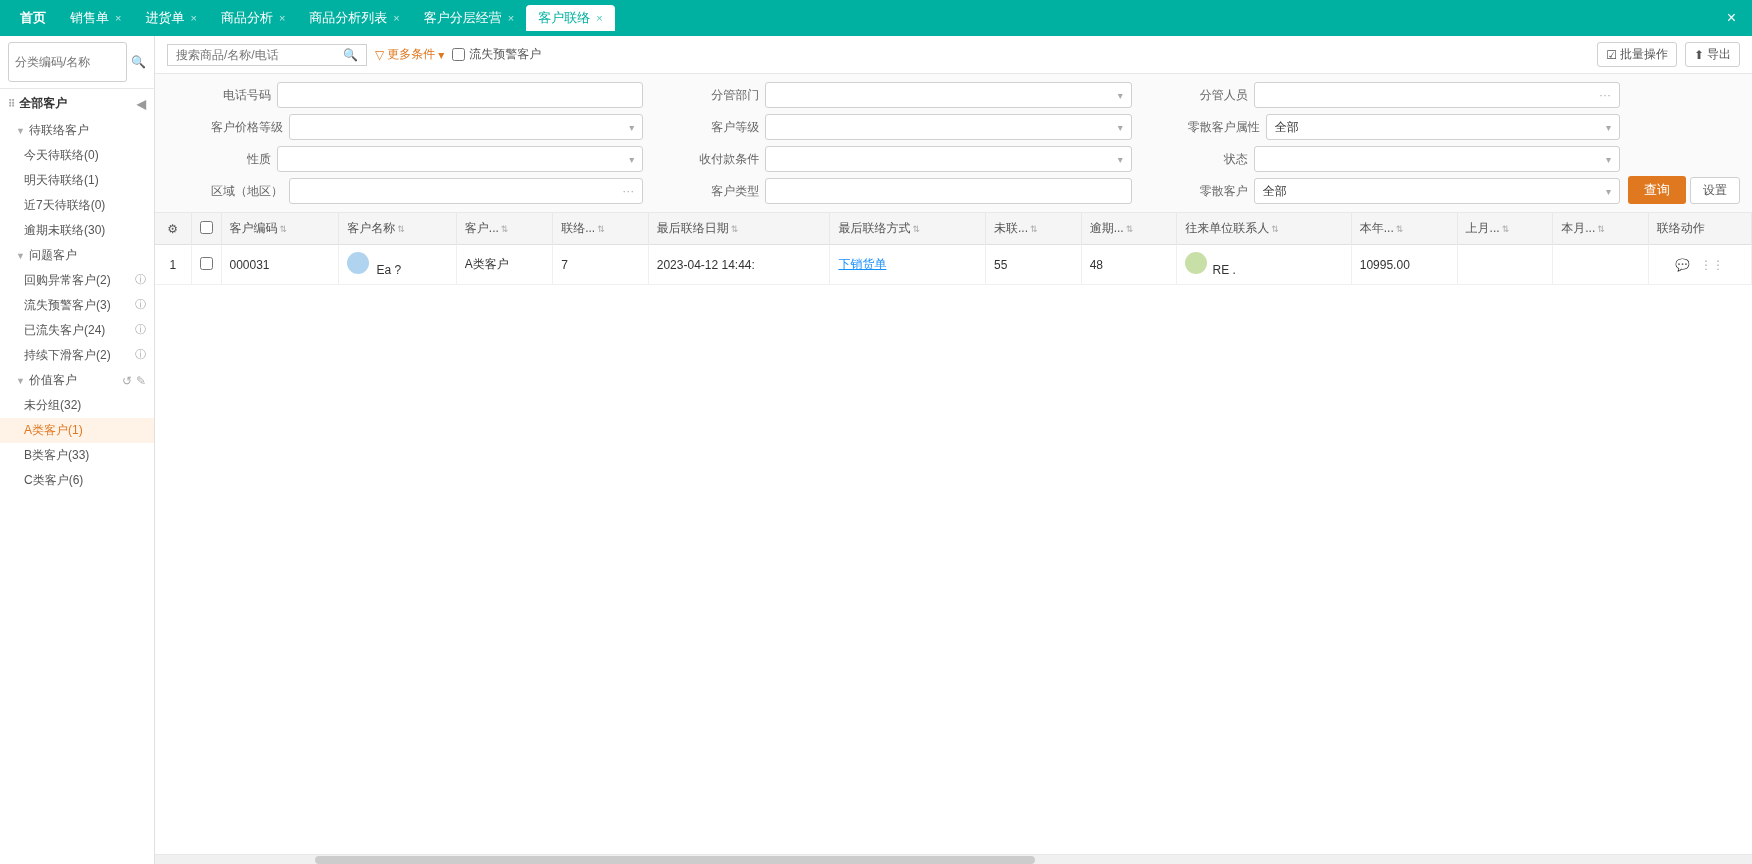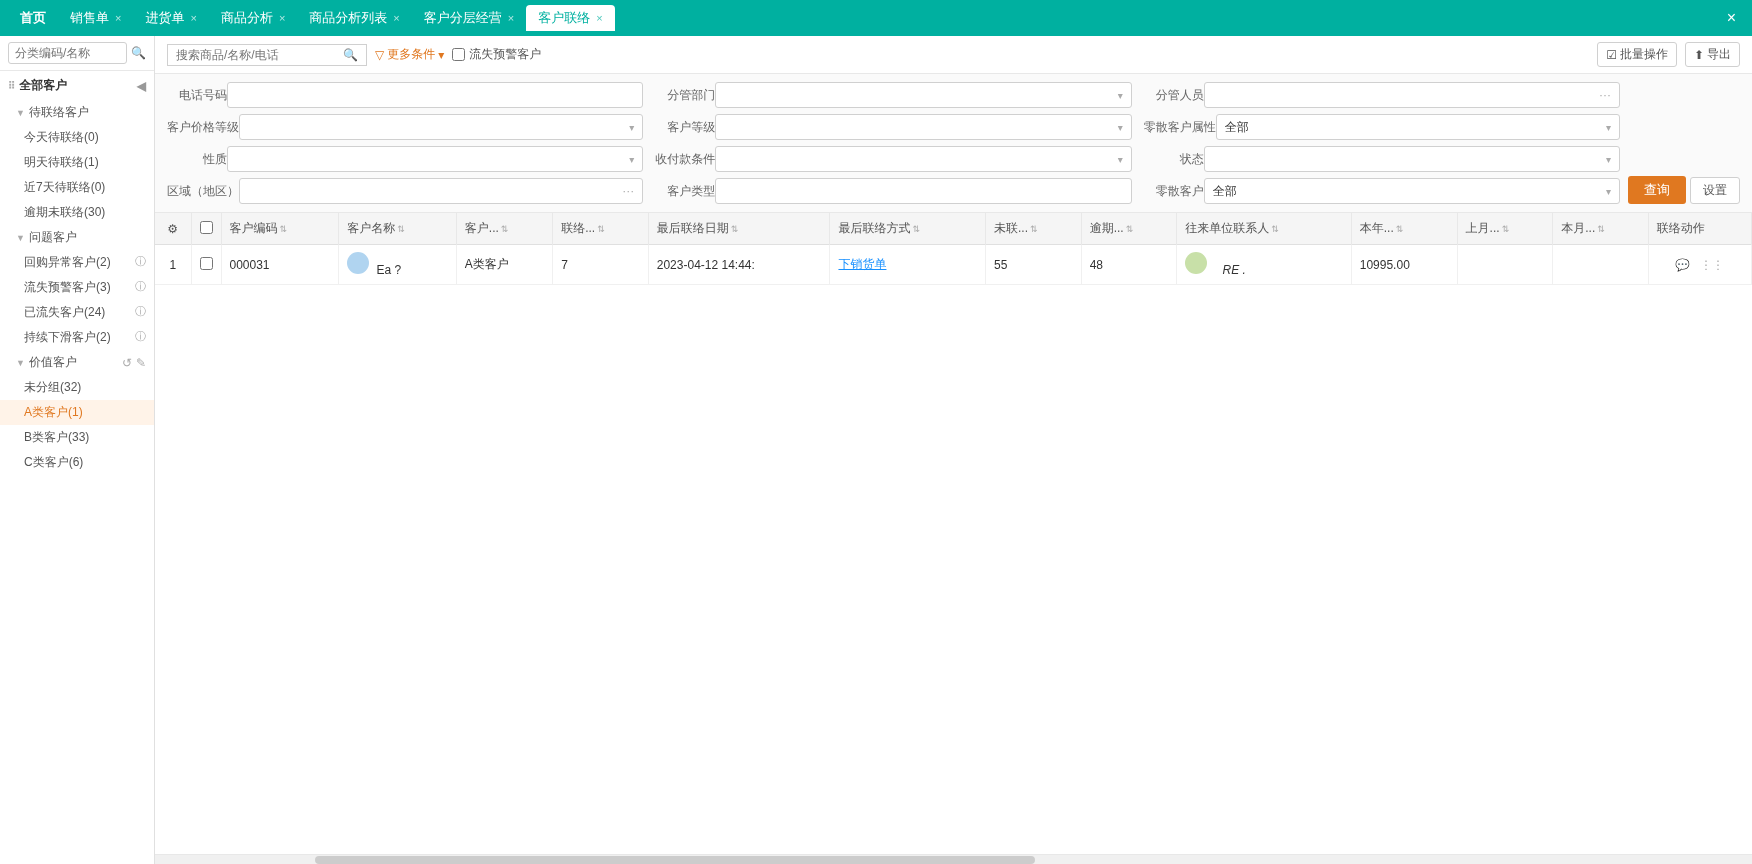--- a/index.html
+++ b/index.html
@@ -63,21 +63,21 @@
     }
     .sidebar-search {
       display: flex;
       align-items: center;
       padding: 6px 8px;
       border-bottom: 1px solid #e8e8e8;
     }
     .sidebar-search input {
       border: 1px solid #d0d0d0;
       border-radius: 3px;
-      padding: 3px 6px;
+      padding: 12px 6px;
       font-size: 12px;
       width: 100%;
       outline: none;
       color: #999;
     }
     .sidebar-search .search-icon {
       margin-left: 4px;
       color: #00b0a0;
       cursor: pointer;
     }
@@ -215,22 +215,23 @@
     .adv-filter-row {
       display: flex;
       gap: 12px;
       margin-bottom: 6px;
       align-items: center;
     }
     .adv-filter-row:last-child { margin-bottom: 0; }
     .adv-field {
       display: flex;
       align-items: center;
-      gap: 0;
+      gap: 6px;
       flex: 1;
+      margin-left: 44px;
     }
     .adv-field label {
       white-space: nowrap;
       color: #666;
       font-size: 12px;
       min-width: 60px;
       text-align: right;
     }
     .adv-field .field-input {
       flex: 1;
@@ -648,21 +649,21 @@
               <span>?</span>
             </td>
             <td>A类客户</td>
             <td>7</td>
             <td>2023-04-12 14:44:</td>
             <td><span class="td-link">下销货单</span></td>
             <td>55</td>
             <td>48</td>
             <td>
               <span class="avatar-placeholder" style="background:#c8e0a8;"></span>
-              <span style="margin-left:12px;font-style:italic;">RE .</span>
+              <span style="margin-left:2px;">RE .</span>
             </td>
             <td>10995.00</td>
             <td></td>
             <td></td>
             <td style="text-align:center;">
               <span style="cursor:pointer; color:#aaa; margin-right:6px;">💬</span>
               <span style="cursor:pointer; color:#aaa;">⋮⋮</span>
             </td>
           </tr>
         </tbody>

